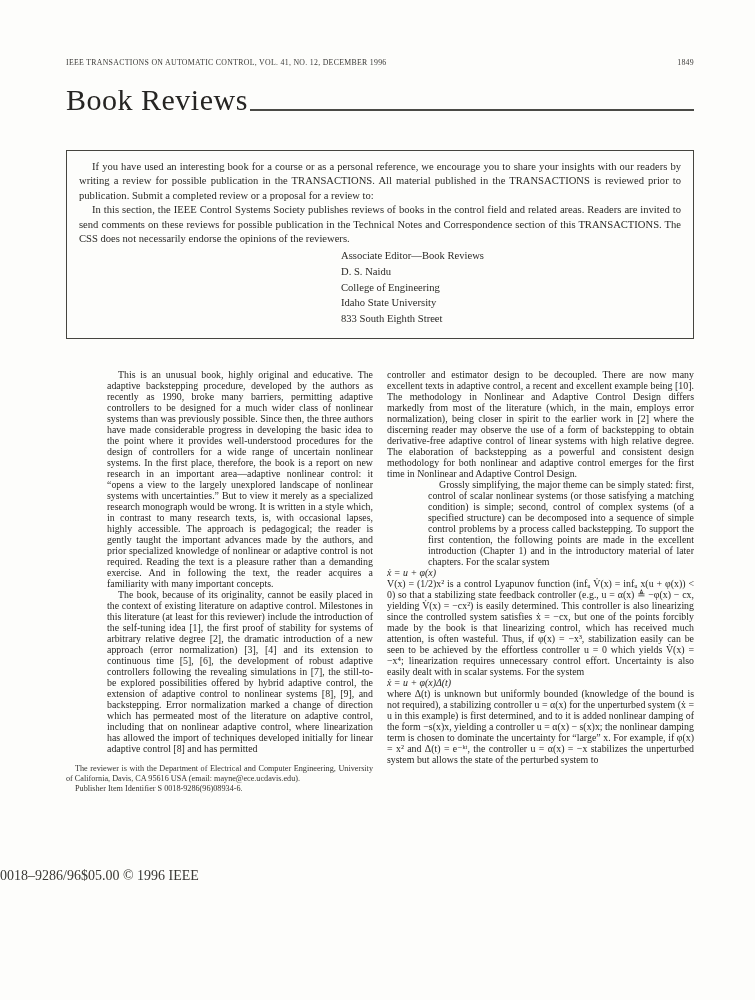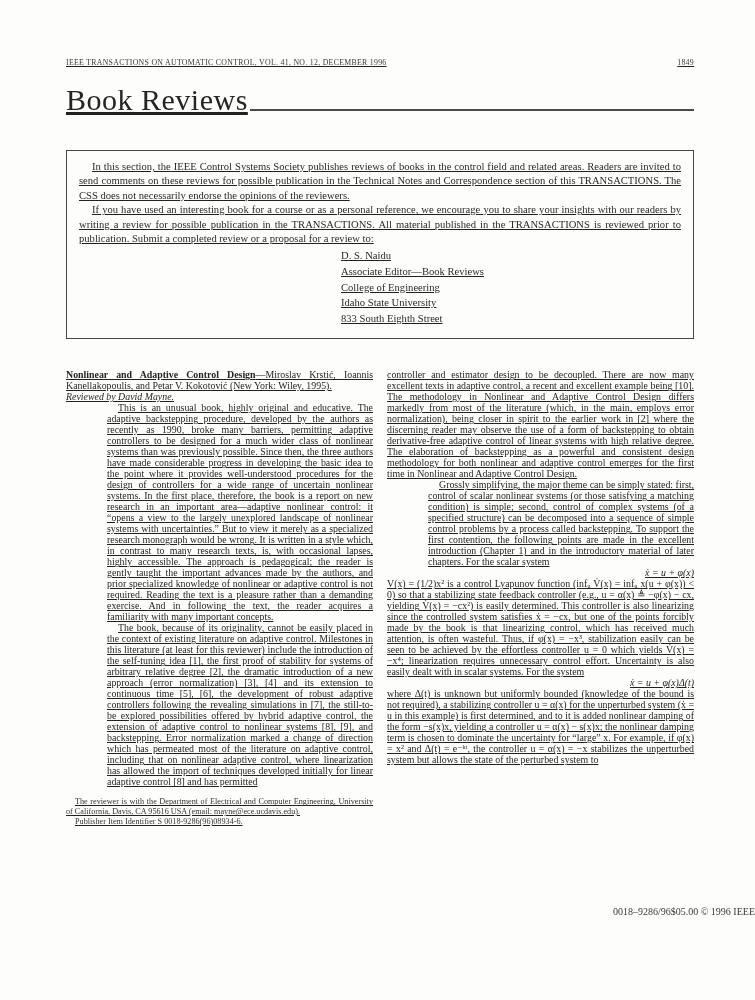--- a/index.html
+++ b/index.html
@@ -11,21 +11,20 @@
   .page {
     position: relative;
     width: 755px;
     height: 1000px;
     margin: 0 auto;
     background: #fdfdfb;
     color: #222120;
     overflow: hidden;
     box-sizing: border-box;
     padding: 58px 61px 0 66px;
-    text-decoration: underline;
   }
   
   .running-head {
     display: flex;
     justify-content: space-between;
     align-items: baseline;
     font-size: 7.8px;
     letter-spacing: 0.3px;
     color: #3a3937;
   }
@@ -82,78 +81,74 @@
     line-height: 11px;
     text-align: justify;
     color: #262522;
   }
   .col p { margin: 0; }
   .col p.indent { text-indent: 11px; margin-left: 41px; }
   .book-head { margin-bottom: 11px; }
   .book-head .btitle { font-weight: bold; }
   .book-head .reviewer { font-style: italic; display: block; }
   .equation {
-    text-align: right;
+    text-align: left;
     font-style: italic;
     margin: 7px 0 7px 0;
     text-indent: 0 !important;
   }
   .footnote {
     margin-top: 10px;
     font-size: 8.2px;
     line-height: 9.8px;
     text-align: justify;
     color: #34332f;
   }
   .footnote p { margin: 0; text-indent: 9px; }
   
   .copyright {
     position: absolute;
     left: 0;
     right: 0;
-    top: 906px;
-    text-align: right;
-    font-size: 10px;
+    top: 868px;
+    text-align: left;
+    font-size: 14px;
     color: #3a3935;
   }
 </style>
 </head>
 <body>
 
 <div class="page">
 
   <div class="running-head">
     <span>IEEE TRANSACTIONS ON AUTOMATIC CONTROL, VOL. 41, NO. 12, DECEMBER 1996</span>
     <span>1849</span>
   </div>
 
   <div class="title-row">
     <h1>Book Reviews</h1>
     <div class="title-rule"></div>
   </div>
 
   <div class="notice-box">
+    <p>If you have used an interesting book for a course or as a personal reference, we encourage you to share your insights with our readers by writing a review for possible publication in the TRANSACTIONS. All material published in the TRANSACTIONS is reviewed prior to publication. Submit a completed review or a proposal for a review to:</p>
     <p>In this section, the IEEE Control Systems Society publishes reviews of books in the control field and related areas. Readers are invited to send comments on these reviews for possible publication in the Technical Notes and Correspondence section of this TRANSACTIONS. The CSS does not necessarily endorse the opinions of the reviewers.</p>
-    <p>If you have used an interesting book for a course or as a personal reference, we encourage you to share your insights with our readers by writing a review for possible publication in the TRANSACTIONS. All material published in the TRANSACTIONS is reviewed prior to publication. Submit a completed review or a proposal for a review to:</p>
     <div class="address-block">
+      <div>Associate Editor—Book Reviews</div>
       <div>D. S. Naidu</div>
-      <div>Associate Editor—Book Reviews</div>
       <div>College of Engineering</div>
       <div>Idaho State University</div>
       <div>833 South Eighth Street</div>
     </div>
   </div>
 
   <div class="columns">
 
     <div class="col">
-      <p class="book-head">
-        <span class="btitle">Nonlinear and Adaptive Control Design</span><span>—Miroslav Krstić, Ioannis Kanellakopoulis, and Petar V. Kokotović (New York: Wiley, 1995).</span>
-        <span class="reviewer">Reviewed by David Mayne.</span>
-      </p>
       <p class="indent">This is an unusual book, highly original and educative. The adaptive backstepping procedure, developed by the authors as recently as 1990, broke many barriers, permitting adaptive controllers to be designed for a much wider class of nonlinear systems than was previously possible. Since then, the three authors have made considerable progress in developing the basic idea to the point where it provides well-understood procedures for the design of controllers for a wide range of uncertain nonlinear systems. In the first place, therefore, the book is a report on new research in an important area—adaptive nonlinear control: it “opens a view to the largely unexplored landscape of nonlinear systems with uncertainties.” But to view it merely as a specialized research monograph would be wrong. It is written in a style which, in contrast to many research texts, is, with occasional lapses, highly accessible. The approach is pedagogical; the reader is gently taught the important advances made by the authors, and prior specialized knowledge of nonlinear or adaptive control is not required. Reading the text is a pleasure rather than a demanding exercise. And in following the text, the reader acquires a familiarity with many important concepts.</p>
       <p class="indent">The book, because of its originality, cannot be easily placed in the context of existing literature on adaptive control. Milestones in this literature (at least for this reviewer) include the introduction of the self-tuning idea [1], the first proof of stability for systems of arbitrary relative degree [2], the dramatic introduction of a new approach (error normalization) [3], [4] and its extension to continuous time [5], [6], the development of robust adaptive controllers following the revealing simulations in [7], the still-to-be explored possibilities offered by hybrid adaptive control, the extension of adaptive control to nonlinear systems [8], [9], and backstepping. Error normalization marked a change of direction which has permeated most of the literature on adaptive control, including that on nonlinear adaptive control, where linearization has allowed the import of techniques developed initially for linear adaptive control [8] and has permitted</p>
       <div class="footnote">
         <p>The reviewer is with the Department of Electrical and Computer Engineering, University of California, Davis, CA 95616 USA (email: mayne@ece.ucdavis.edu).</p>
         <p>Publisher Item Identifier S 0018-9286(96)08934-6.</p>
       </div>
     </div>
 
     <div class="col">
       <p>controller and estimator design to be decoupled. There are now many excellent texts in adaptive control, a recent and excellent example being [10]. The methodology in Nonlinear and Adaptive Control Design differs markedly from most of the literature (which, in the main, employs error normalization), being closer in spirit to the earlier work in [2] where the discerning reader may observe the use of a form of backstepping to obtain derivative-free adaptive control of linear systems with high relative degree. The elaboration of backstepping as a powerful and consistent design methodology for both nonlinear and adaptive control emerges for the first time in Nonlinear and Adaptive Control Design.</p>

